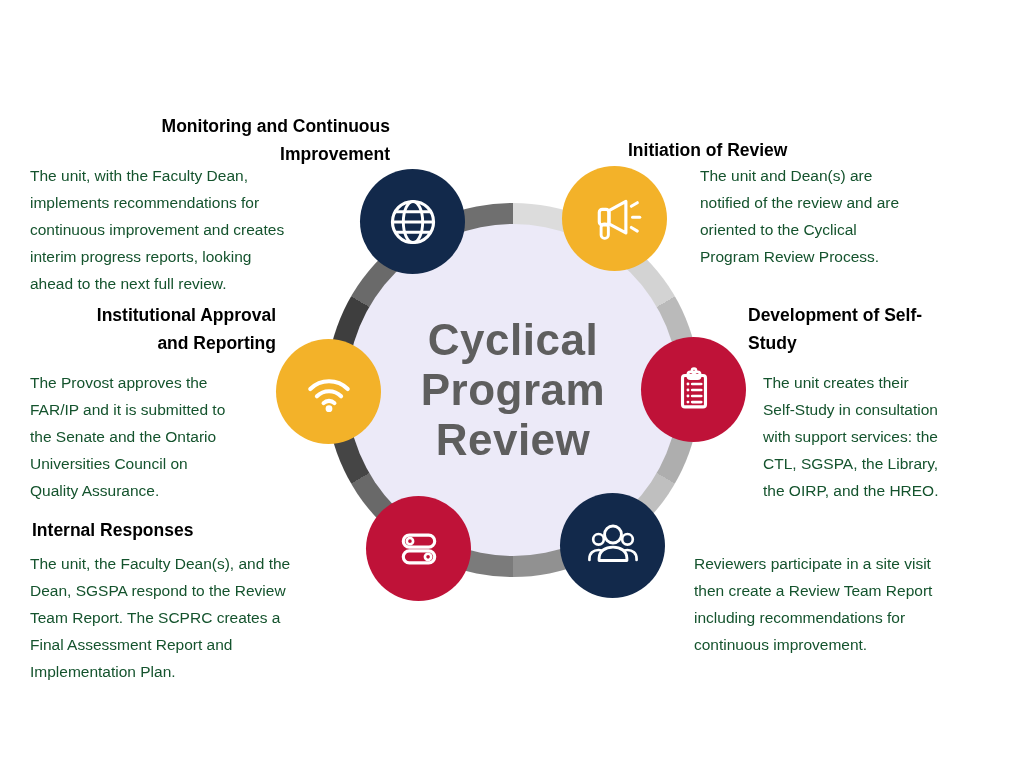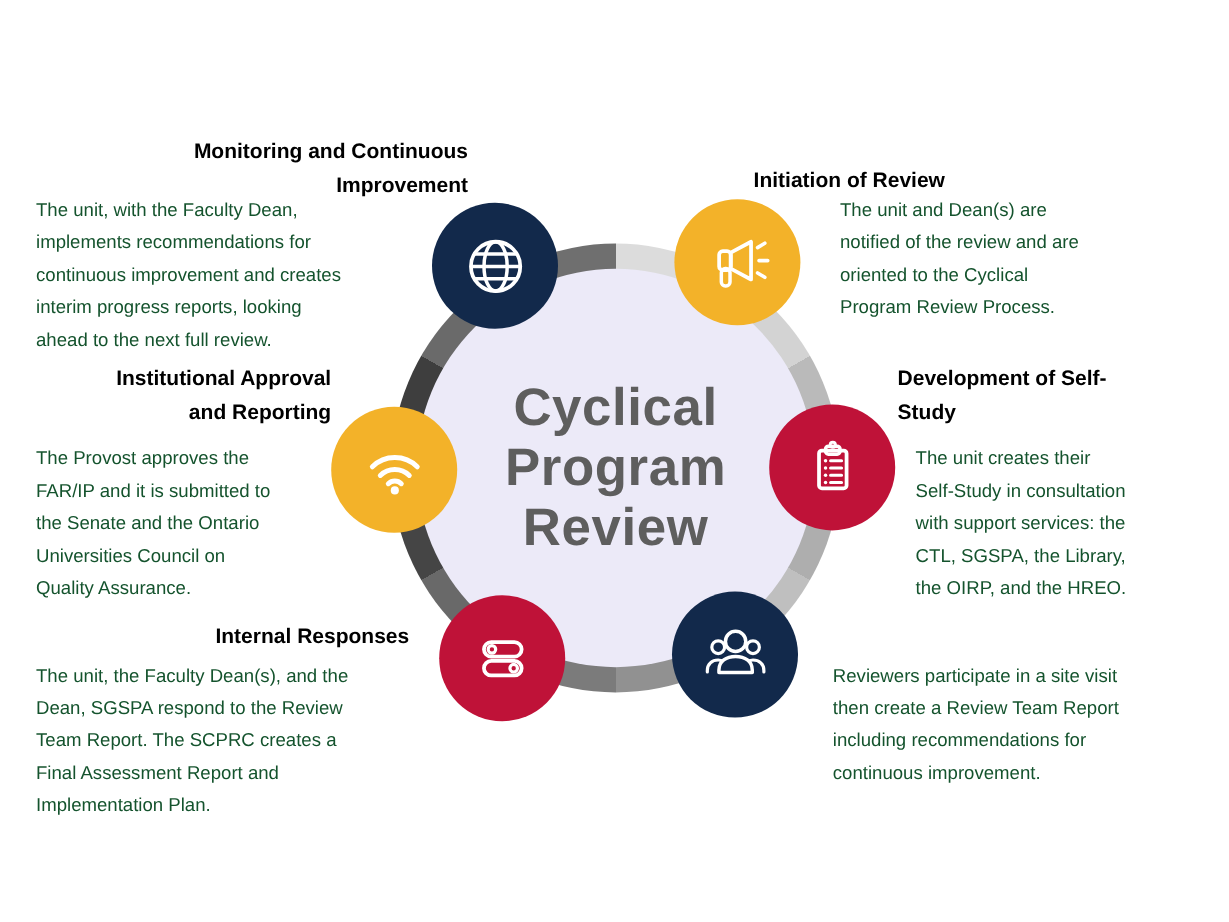--- a/index.html
+++ b/index.html
@@ -42,21 +42,21 @@
     line-height:27px; white-space:pre-line;
   }
   .h-monitoring { right:634px; top:112px; width:340px; text-align:right; }
   .b-monitoring { left:30px;  top:162px; width:360px; }
   .h-initiation { left:628px; top:116px; width:340px;margin-top:20px; }
   .b-initiation { left:700px; top:162px; width:300px; }
   .h-approval   { right:748px; top:301px; width:300px; text-align:right; }
   .b-approval   { left:30px;  top:369px; width:300px; }
   .h-selfstudy  { left:748px; top:301px; width:270px; }
   .b-selfstudy  { left:763px; top:369px; width:260px; }
-  .h-internal   { right:683px; top:516px; width:330px; text-align:right; }
+  .h-internal   { right:662px; top:516px; width:330px; text-align:left; }
   .b-internal   { left:30px;  top:550px; width:360px; }
   .h-external   { left:705px; top:516px; width:300px; }
   .b-external   { left:694px; top:550px; width:330px; }
 </style>
 </head>
 <body>
 
 <div class="canvas">
 
   <div class="ring" style="background: conic-gradient(rgb(220, 220, 220) 0deg, rgb(220, 220, 220) 30deg, rgb(211, 211, 211) 30deg, rgb(211, 211, 211) 60deg, rgb(186, 186, 186) 60deg, rgb(186, 186, 186) 90deg, rgb(174, 174, 174) 90deg, rgb(174, 174, 174) 120deg, rgb(191, 191, 191) 120deg, rgb(191, 191, 191) 150deg, rgb(145, 145, 145) 150deg, rgb(145, 145, 145) 180deg, rgb(123, 123, 123) 180deg, rgb(123, 123, 123) 210deg, rgb(105, 105, 105) 210deg, rgb(105, 105, 105) 240deg, rgb(69, 69, 69) 240deg, rgb(69, 69, 69) 270deg, rgb(62, 62, 62) 270deg, rgb(62, 62, 62) 300deg, rgb(106, 106, 106) 300deg, rgb(106, 106, 106) 330deg, rgb(111, 111, 111) 330deg, rgb(111, 111, 111) 360deg);"></div>

